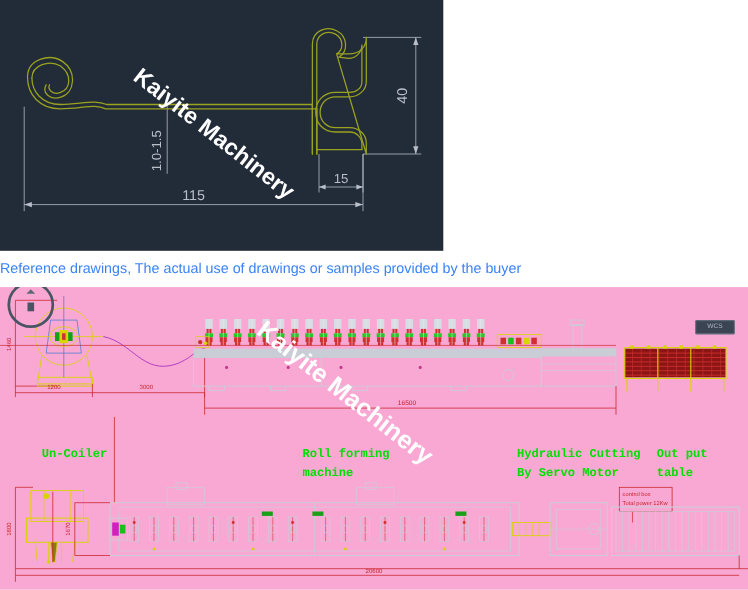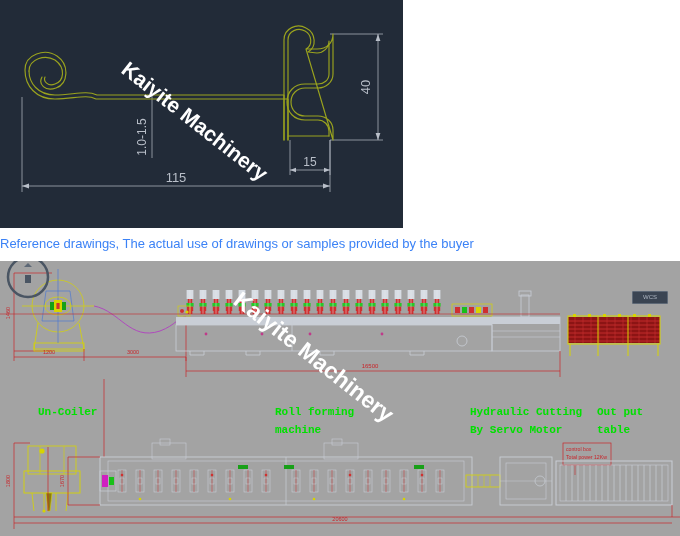--- a/index.html
+++ b/index.html
@@ -10,21 +10,21 @@
   #profile-panel{position:absolute;left:0;top:0;width:403px;height:228px;
                  background:#222b38;overflow:hidden;}
   #profile-panel svg{position:absolute;left:0;top:0;}
 
   
   #caption{position:absolute;left:0;top:232px;width:672px;height:24px;
            font-size:13px;color:#3b82f6;line-height:24px;white-space:nowrap;}
 
   
   #layout-panel{position:absolute;left:0;top:261px;width:680px;height:275px;
-                background:#a3a3a3;overflow:hidden;}
+                background:#f9a8d4;overflow:hidden;}
   #layout-panel svg{position:absolute;left:0;top:0;}
 
   .wm{fill:#ffffff;font-family:"Liberation Sans",sans-serif;font-weight:700;}
   .grn{fill:#00e000;font-family:"Liberation Mono",monospace;font-weight:700;}
   .reddim{fill:#c8252a;font-family:"Liberation Sans",sans-serif;}
   .whdim{fill:#b9bfc9;font-family:"Liberation Sans",sans-serif;}
   #viewcube{position:absolute;right:4px;top:1px;width:56px;height:52px;}
   #wcs{position:absolute;right:12px;top:30px;width:34px;height:11px;
        background:#3a4452;border:1px solid #5d6876;border-radius:1px;
        color:#aeb6c2;font-size:6px;line-height:11px;text-align:center;}

